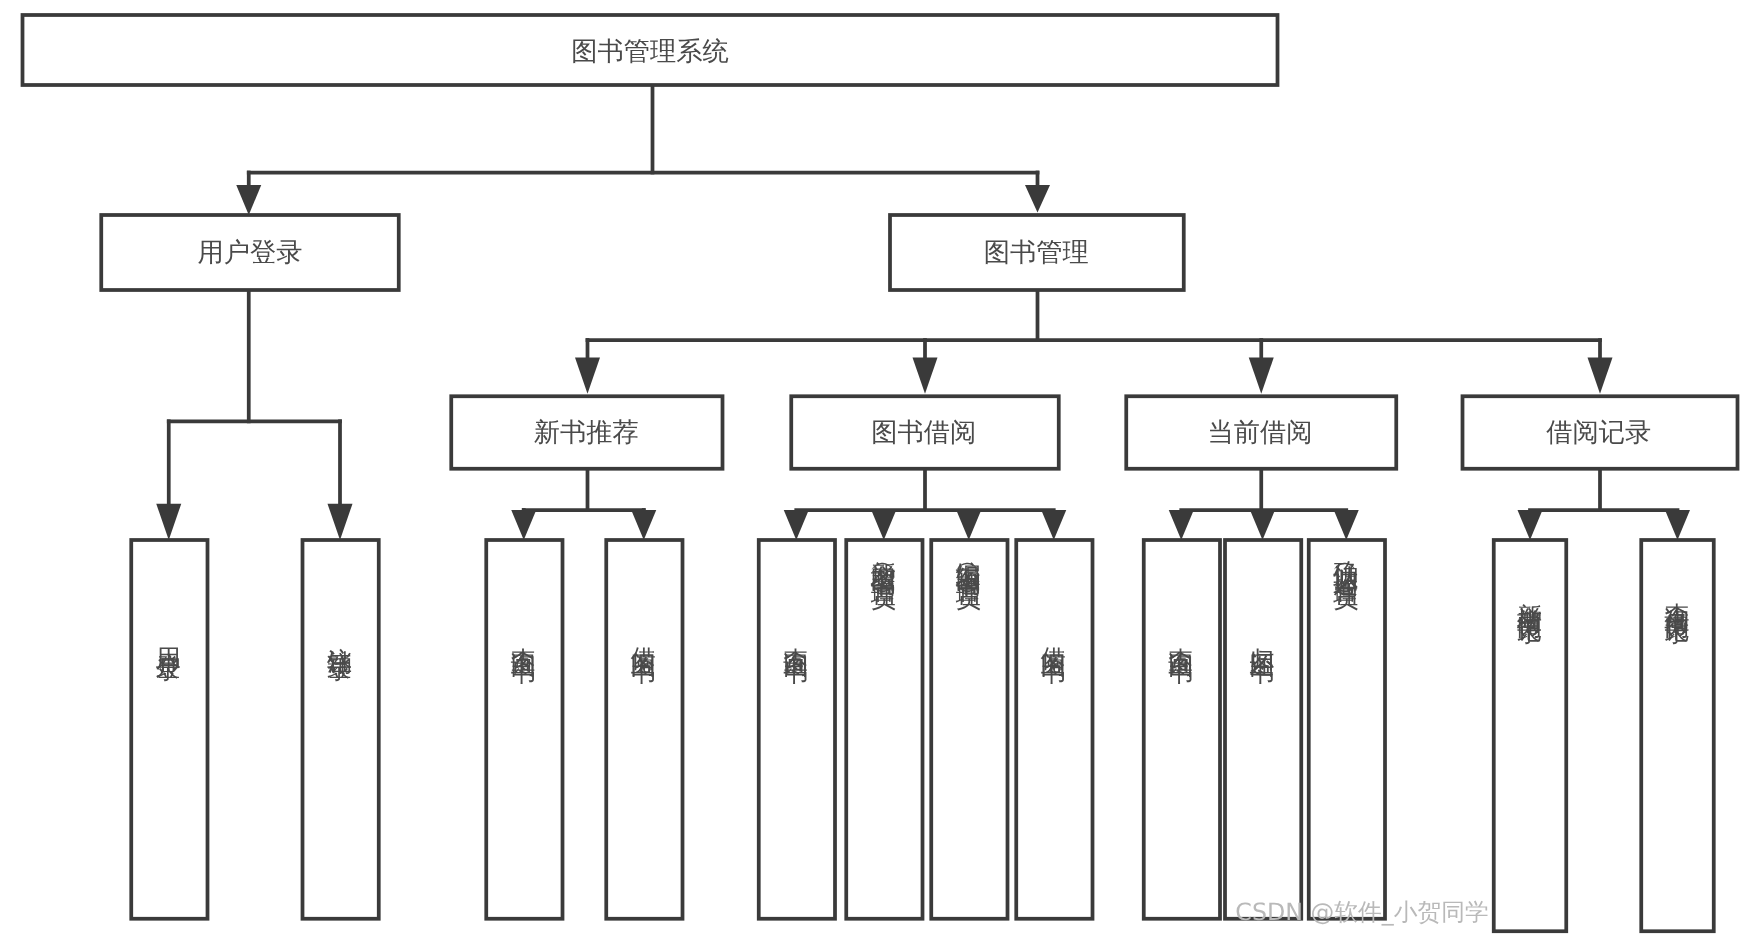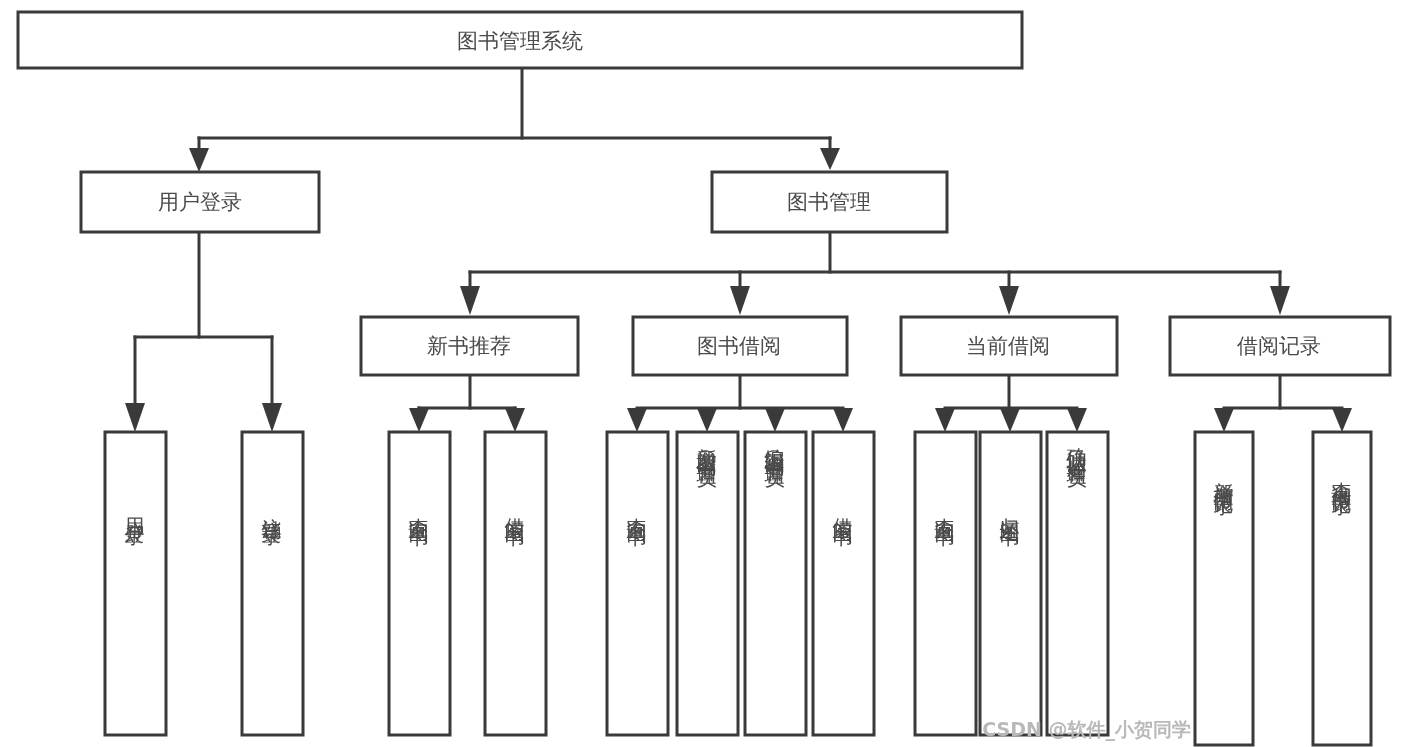--- a/index.html
+++ b/index.html
@@ -59,21 +59,20 @@
   }
   .watermark {
     position: absolute;
     right: 8px;
     bottom: 4px;
     font-size: 19px;
     color: #b9b9b9;
     font-family: "DejaVu Sans", "Liberation Sans", sans-serif;
     white-space: nowrap;
     pointer-events: none;
-    font-weight: bold;
   }
 </style>
 </head>
 <body>
 
 <div id="diagram-root">
 
   <svg class="flow" viewBox="0 0 1405 747">
 
     <g>

